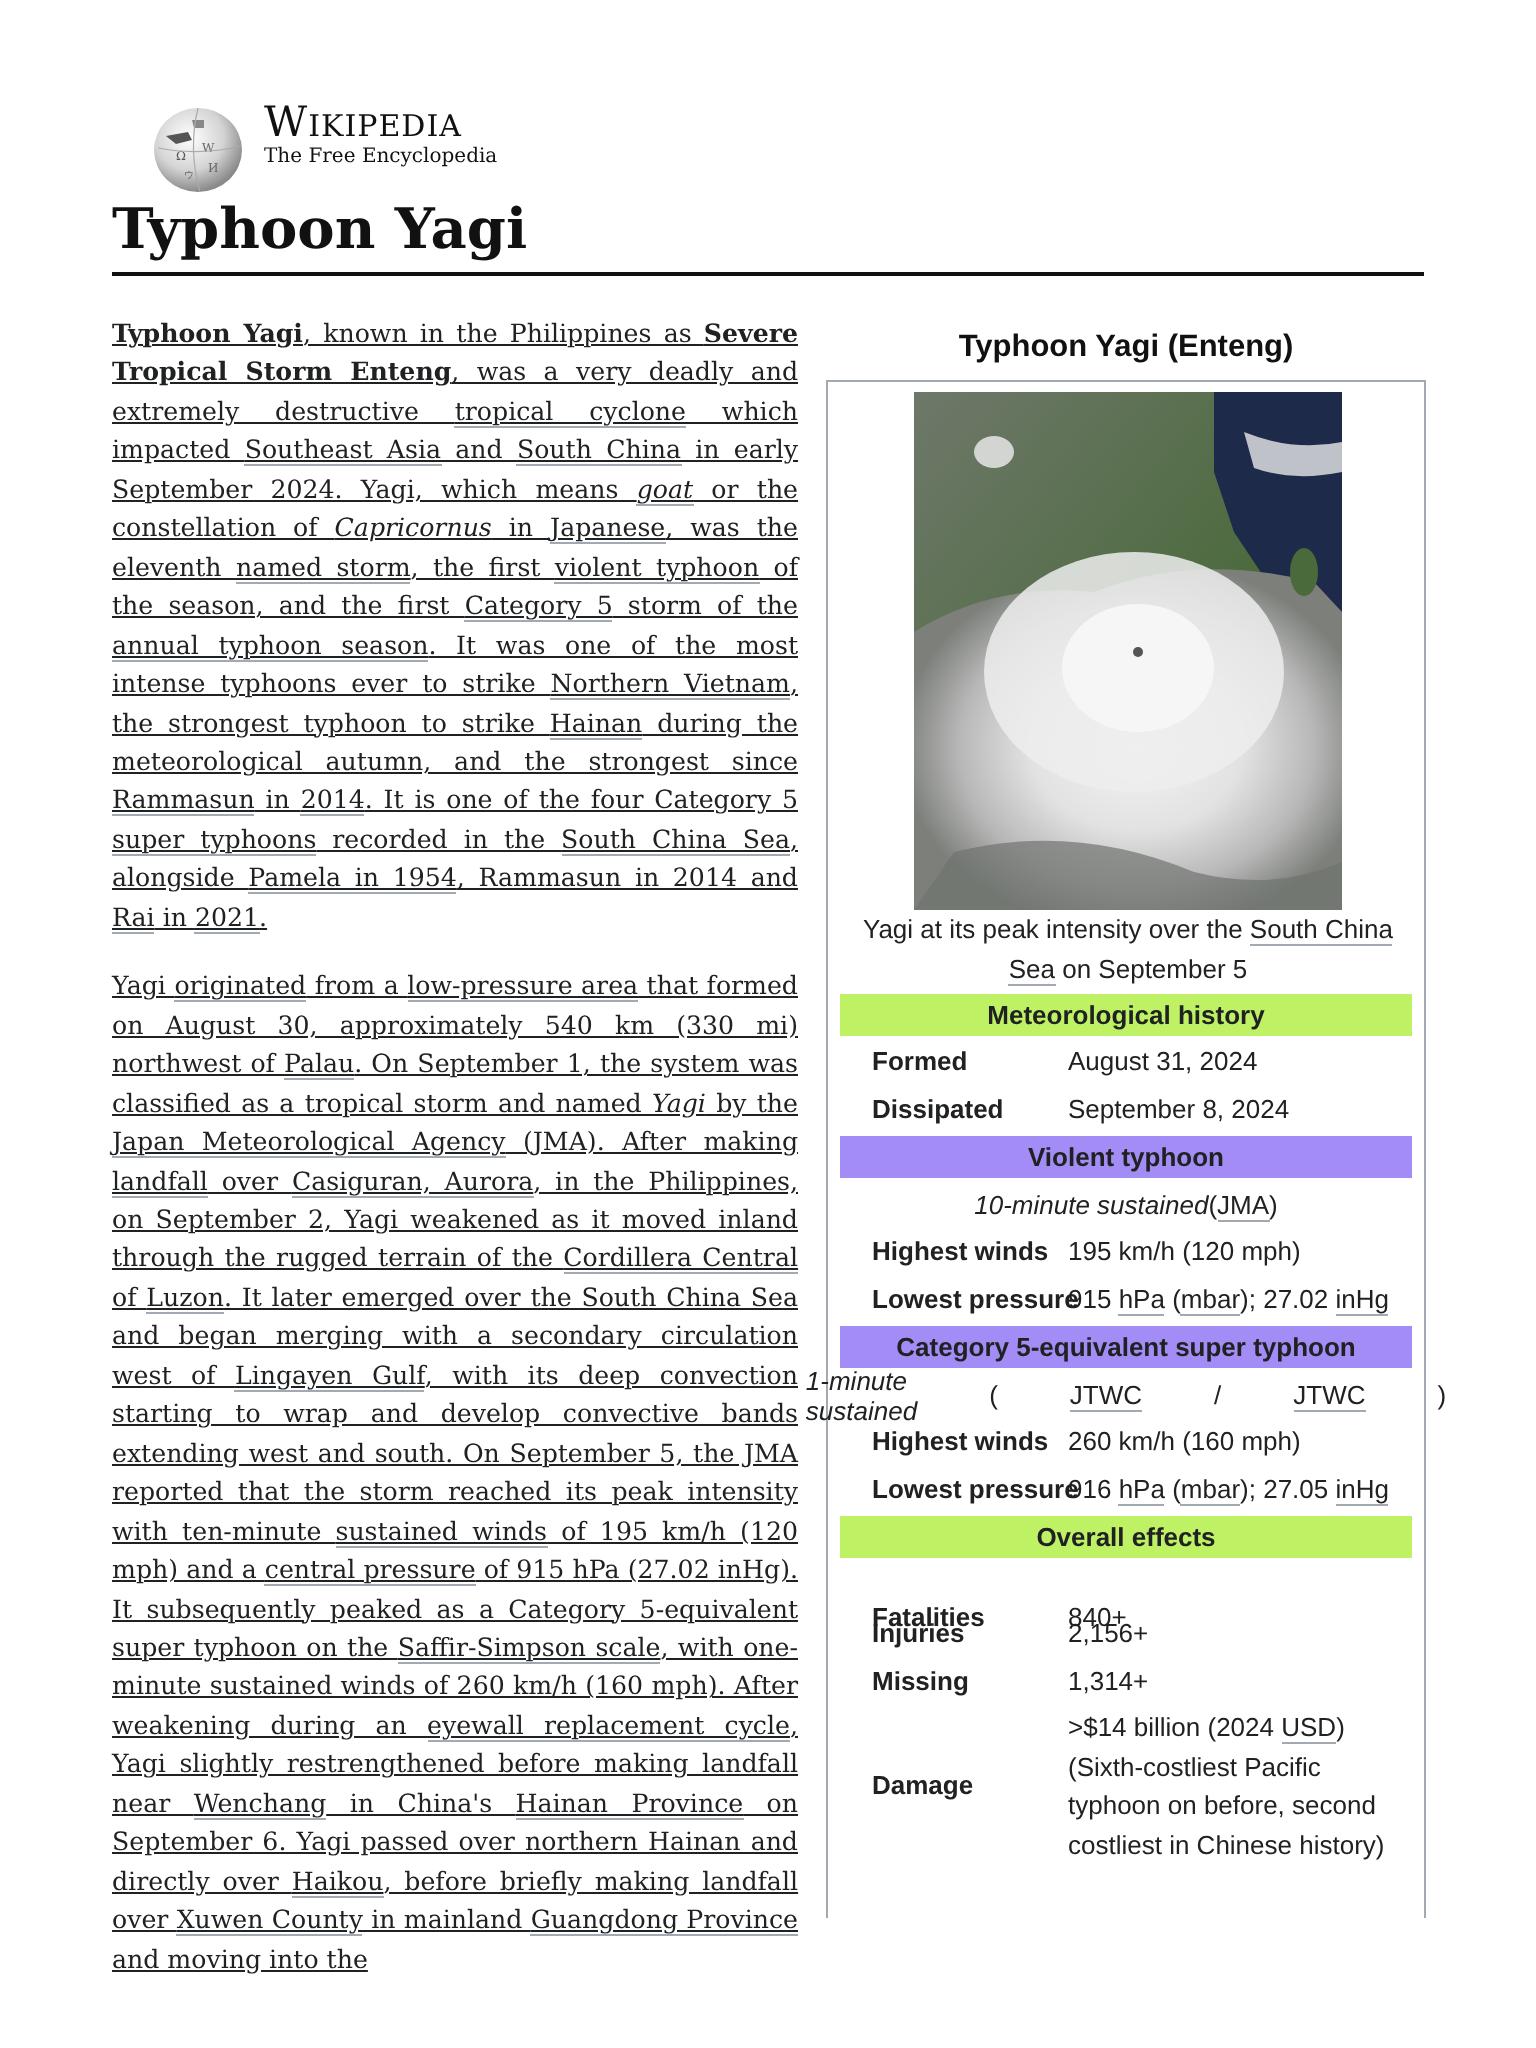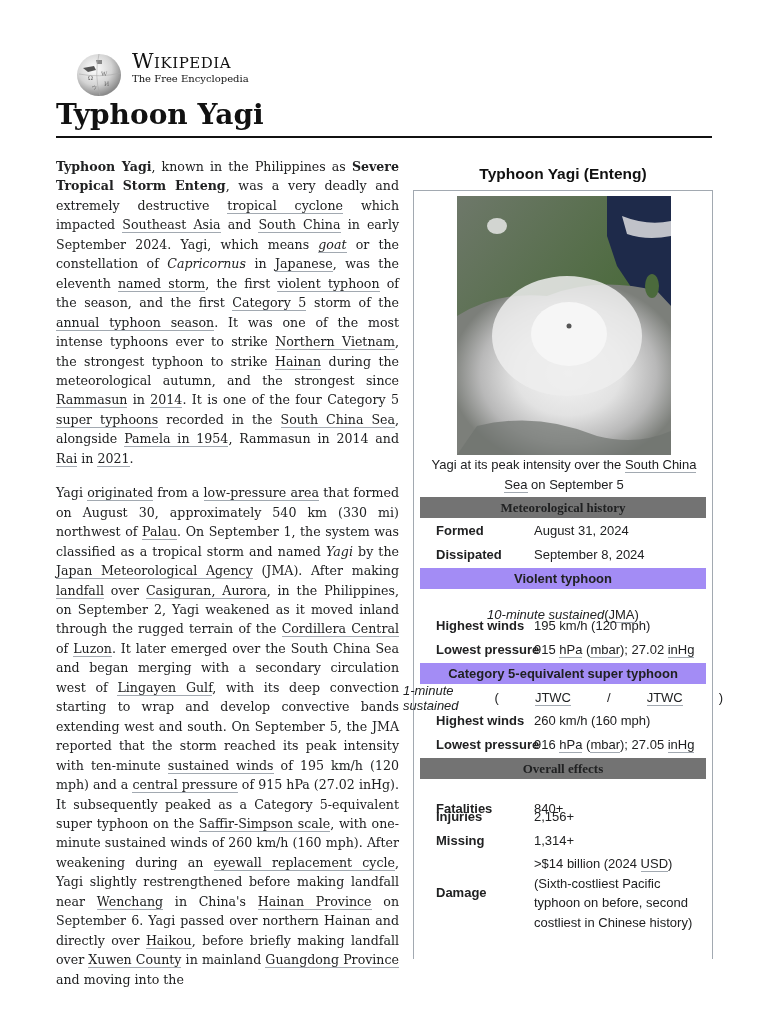--- a/index.html
+++ b/index.html
@@ -9,35 +9,35 @@
     .logo { position: absolute; left: 74px; top: 52px; height: 46px; display: flex; align-items: flex-start; }
     .globe { width: 50px; height: 46px; position: relative; }
     .globe svg { width: 50px; height: 46px; display: block; }
     .wordmark { margin-left: 8px; margin-top: -2px; }
     .wordmark .name { font-family: "DejaVu Serif", serif; font-size: 21px; letter-spacing: 0.5px; color: #111; line-height: 22px; font-variant: small-caps; }
     .wordmark .tagline { font-family: "DejaVu Serif", serif; font-size: 10px; color: #111; line-height: 12px; margin-top: 1px; }
 
     .page-title { position: absolute; left: 56px; top: 97px; font-family: "DejaVu Serif", serif; font-weight: bold; font-size: 28px; color: #111; line-height: 36px; }
     .title-rule { position: absolute; left: 56px; top: 136px; width: 656px; height: 2px; background: #111; }
 
-    .article { position: absolute; left: 56px; top: 157px; width: 343px; font-family: "DejaVu Serif", serif; font-size: 12.6px; line-height: 19.45px; text-align: justify; color: #202122; }
+    .article { position: absolute; left: 56px; top: 157px; width: 343px; font-family: "DejaVu Serif", serif; font-size: 12.6px; line-height: 19.45px; text-align: justify; color: #202122; text-decoration: underline; }
     .article p { margin-bottom: 15px; }
     .article a { color: #202122; text-decoration: none; border-bottom: 1px solid #a2a9b1; }
 
     .infobox-title { position: absolute; left: 413px; top: 165px; width: 300px; text-align: center; font-family: "Liberation Sans", sans-serif; font-weight: bold; font-size: 15.5px; color: #111; }
     .infobox { position: absolute; left: 413px; top: 190px; width: 300px; height: 769px; border-left: 1px solid #a2a9b1; border-right: 1px solid #a2a9b1; border-top: 1px solid #a2a9b1; font-family: "Liberation Sans", sans-serif; font-size: 13px; color: #202122; }
     .infobox a { color: #202122; text-decoration: none; border-bottom: 1px solid #a2a9b1; }
 
     .sat-image { position: absolute; left: 43px; top: 5px; width: 214px; height: 259px; overflow: hidden; background: #6a7565; }
     .sat-image svg { width: 100%; height: 100%; display: block; }
     .caption { position: absolute; left: 6px; top: 264px; width: 288px; text-align: center; font-size: 13px; line-height: 19.5px; }
 
     .ib-row { position: absolute; left: 6px; width: 286px; height: 21px; display: flex; align-items: center; }
     .ib-header { justify-content: center; font-weight: bold; font-size: 13px; }
-    .ib-header.gray { background: #737373; font-family: Liberation Serif, serif; }
+    .ib-header.gray { background: #bef264; }
     .ib-header.purple { background: #a78bfa; background: #a38cf5; }
     .ib-label { width: 114px; font-weight: bold; white-space: nowrap; padding-left: 16px; }
     .ib-value { flex: 1; white-space: nowrap; }
     .ib-center { justify-content: center; }
     .ib-center i { font-style: italic; }
     .ib-damage { position: absolute; left: 6px; width: 286px; display: flex; align-items: center; line-height: 19.5px; }
     .ib-damage .ib-value { white-space: normal; width: 172px; }
   </style>
 </head>
 <body>
@@ -114,21 +114,21 @@
   <div class="ib-row" style="top:329px;">
     <span class="ib-label">Formed</span>
     <span class="ib-value">August 31, 2024</span>
   </div>
   <div class="ib-row" style="top:353px;">
     <span class="ib-label">Dissipated</span>
     <span class="ib-value">September 8, 2024</span>
   </div>
 
   <div class="ib-row ib-header purple" style="top:377px;">Violent typhoon</div>
-  <div class="ib-row ib-center" style="top:413px;">
+  <div class="ib-row ib-center" style="top:401px;">
     <i>10-minute sustained</i>
       <span> (</span>
       <a>JMA</a>
       <span>)</span>
   </div>
   <div class="ib-row" style="top:424px;">
     <span class="ib-label">Highest winds</span>
     <span class="ib-value">195 km/h (120 mph)</span>
   </div>
   <div class="ib-row" style="top:448px;">

